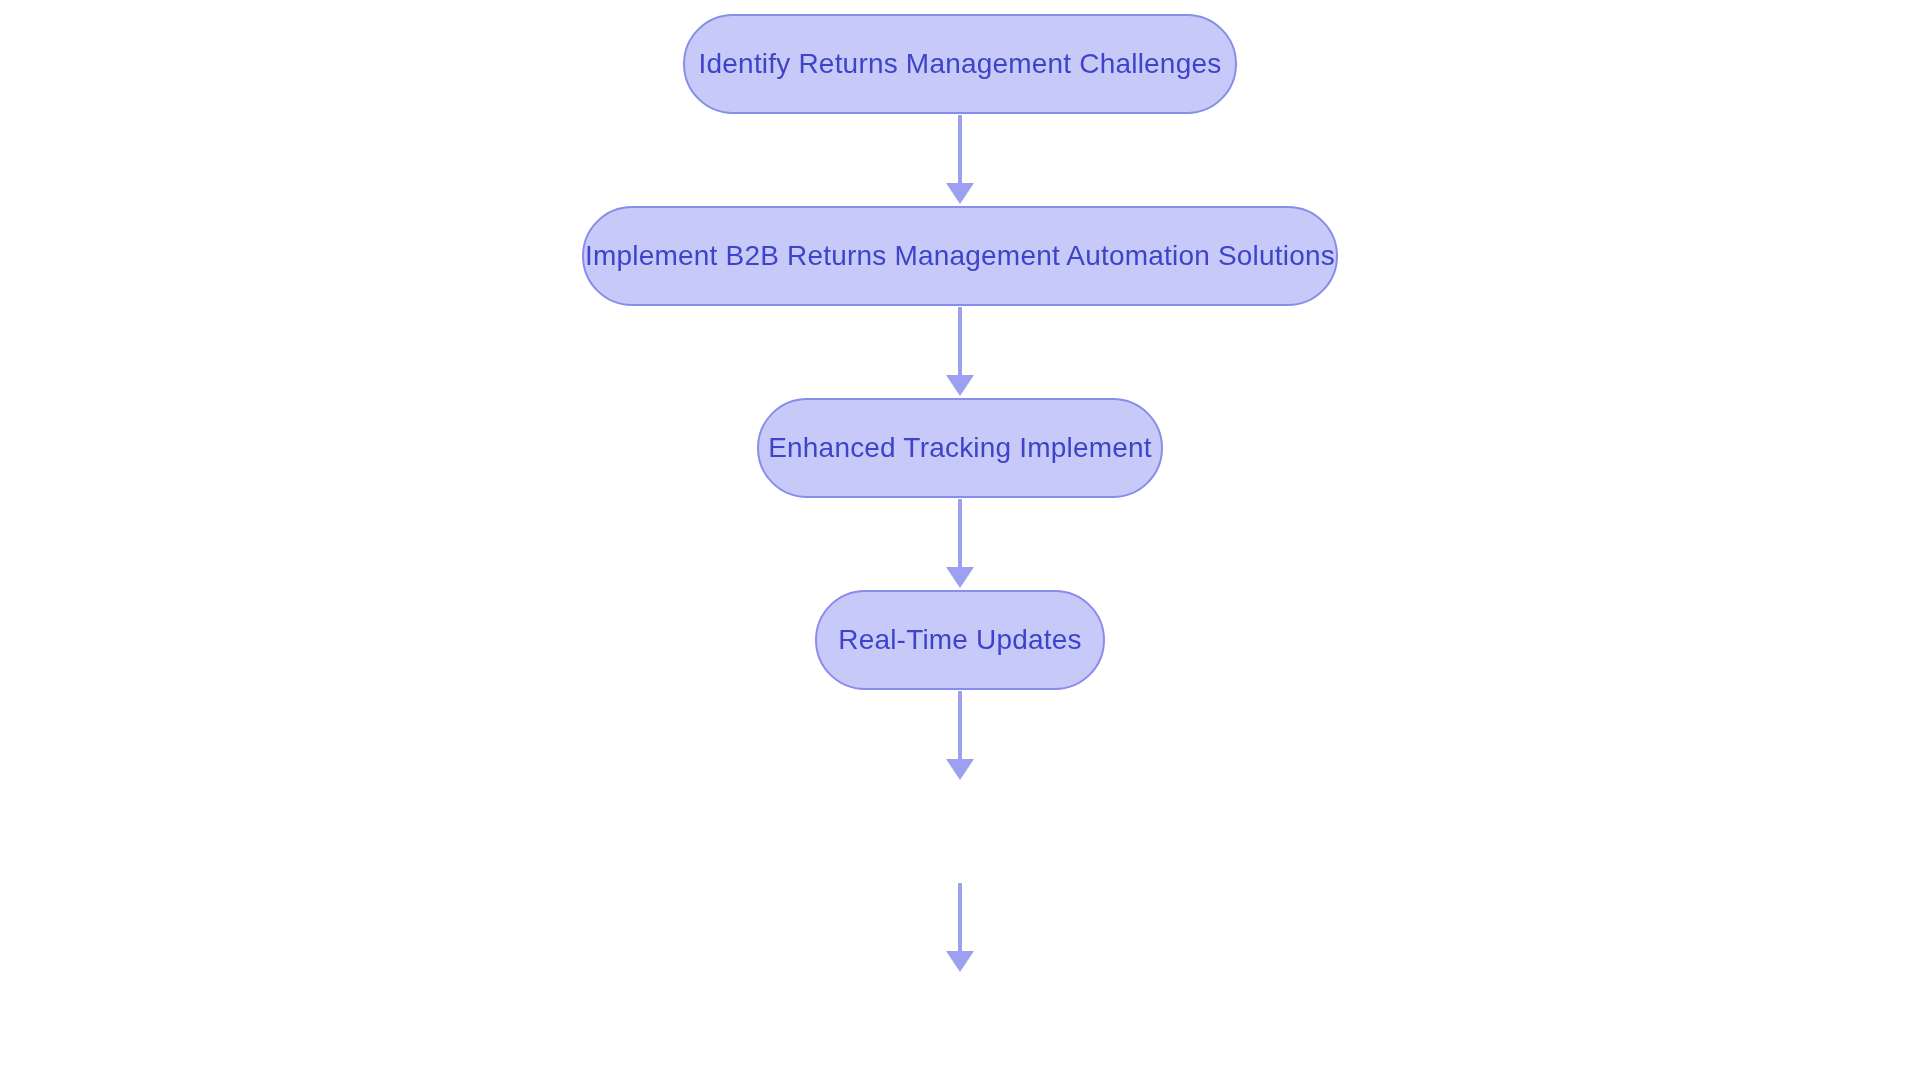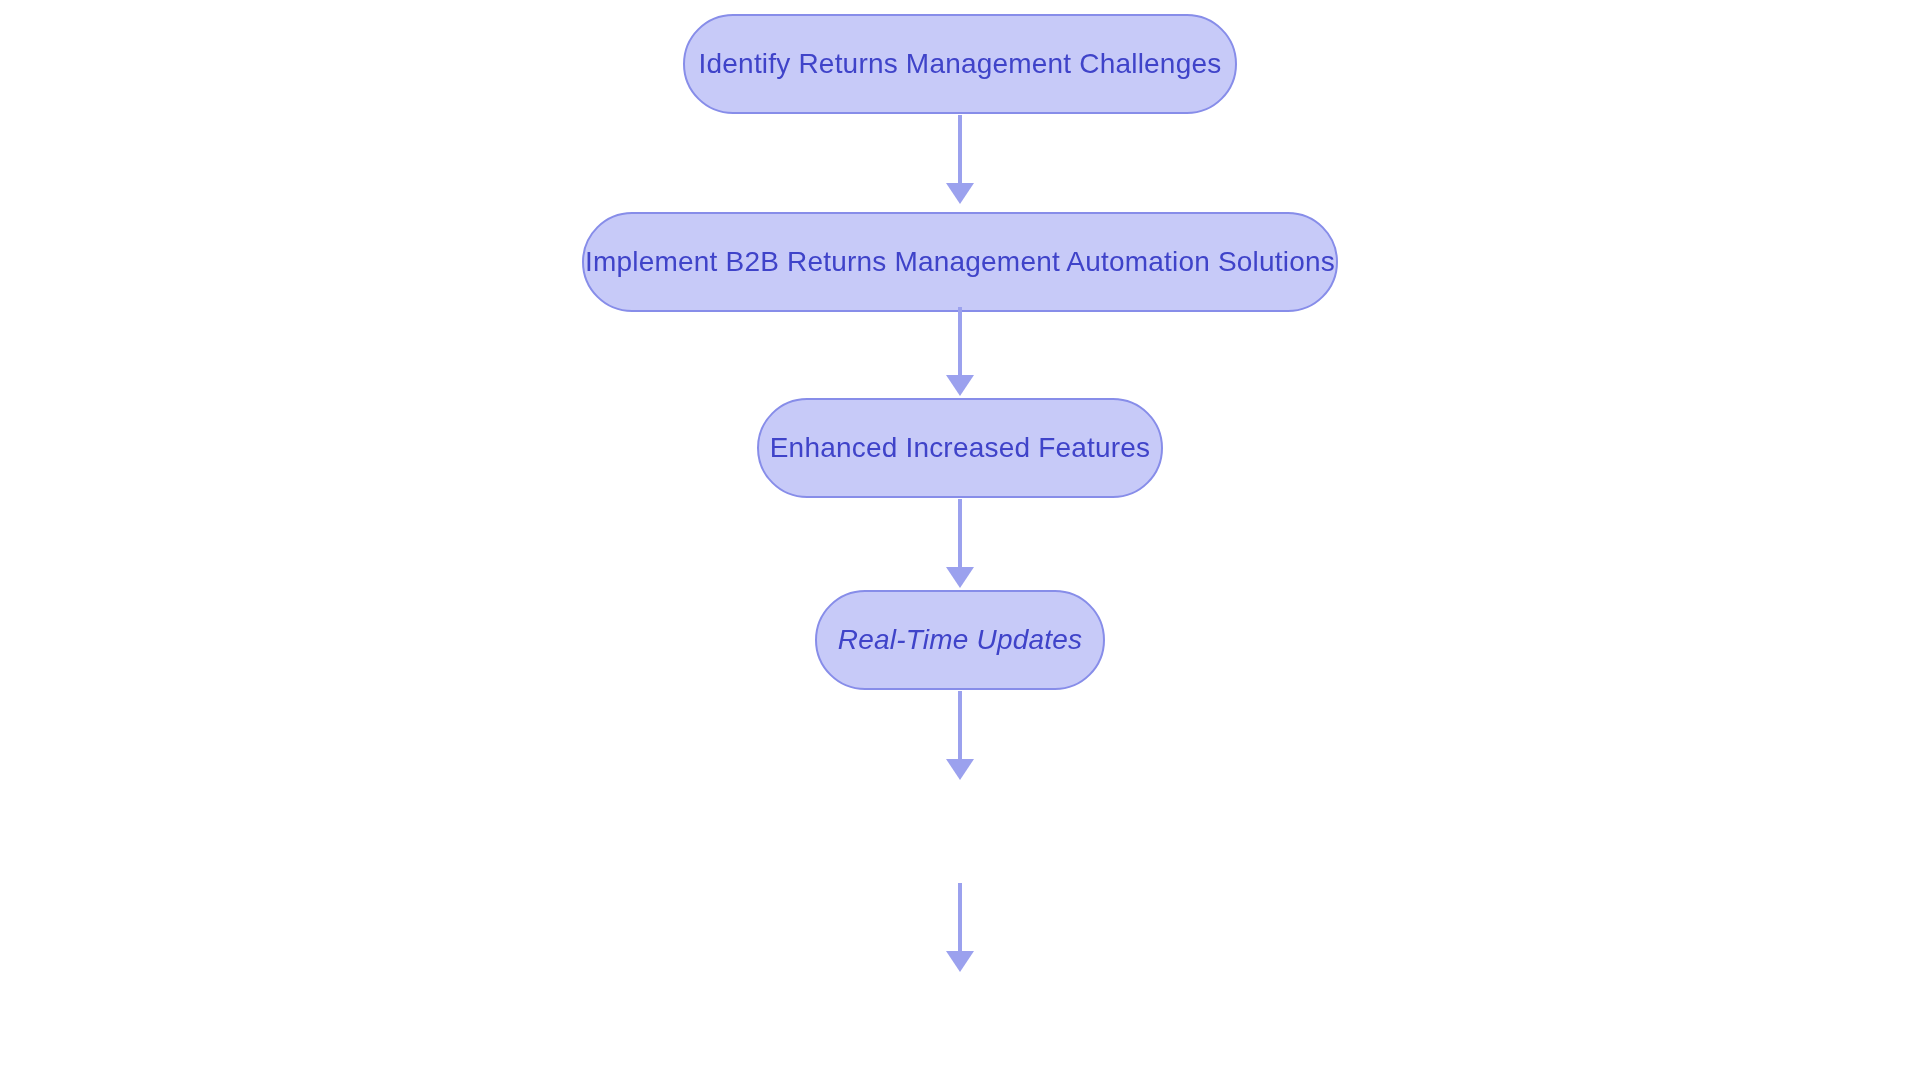--- a/index.html
+++ b/index.html
@@ -71,39 +71,39 @@
 
   <div class="node" style="top: 14px; width: 554px;">
     <span>Identify Returns Management Challenges</span>
   </div>
 
   <div class="arrow" style="top: 115px;">
     <div class="stem"></div>
     <div class="head"></div>
   </div>
 
-  <div class="node" style="top: 206px; width: 756px; margin-top: 6px;">
+  <div class="node" style="top: 206px; width: 756px;">
     <span>Implement B2B Returns Management Automation Solutions</span>
   </div>
 
   <div class="arrow" style="top: 307px;">
     <div class="stem"></div>
     <div class="head"></div>
   </div>
 
   <div class="node" style="top: 398px; width: 406px;">
-    <span>Enhanced Increased Features</span>
+    <span>Enhanced Tracking Implement</span>
   </div>
 
   <div class="arrow" style="top: 499px;">
     <div class="stem"></div>
     <div class="head"></div>
   </div>
 
-  <div class="node" style="top: 590px; width: 290px; font-style: italic;">
+  <div class="node" style="top: 590px; width: 290px;">
     <span>Real-Time Updates</span>
   </div>
 
   <div class="arrow" style="top: 691px;">
     <div class="stem"></div>
     <div class="head"></div>
   </div>
 
 
   <div class="arrow" style="top: 883px;">

